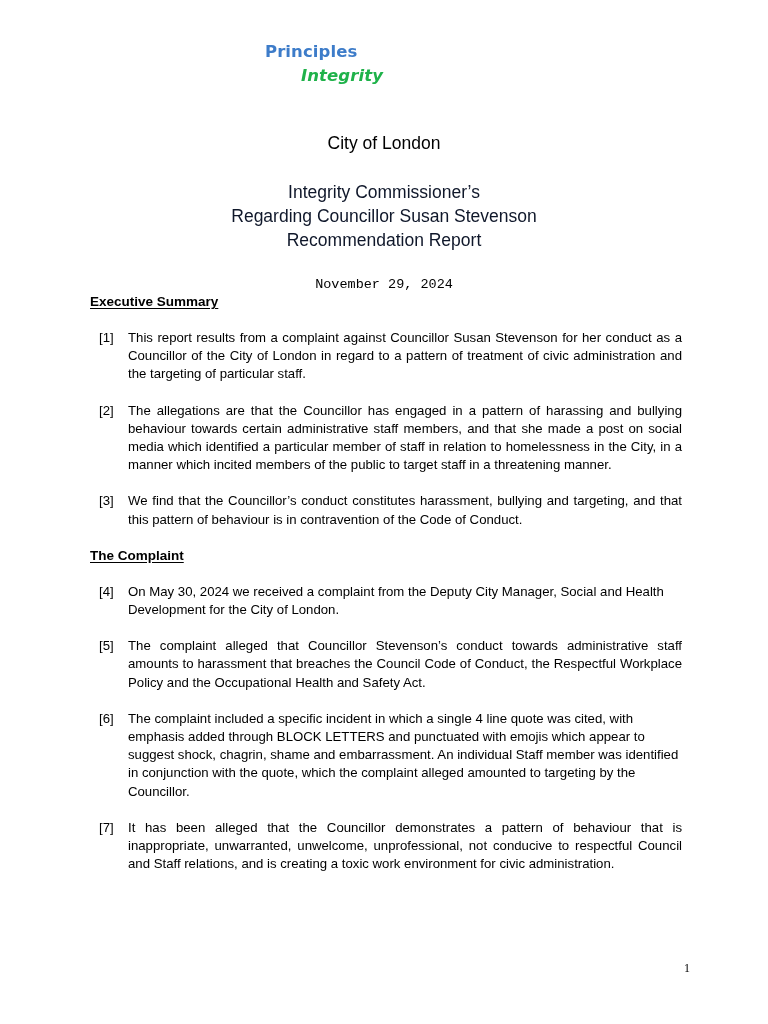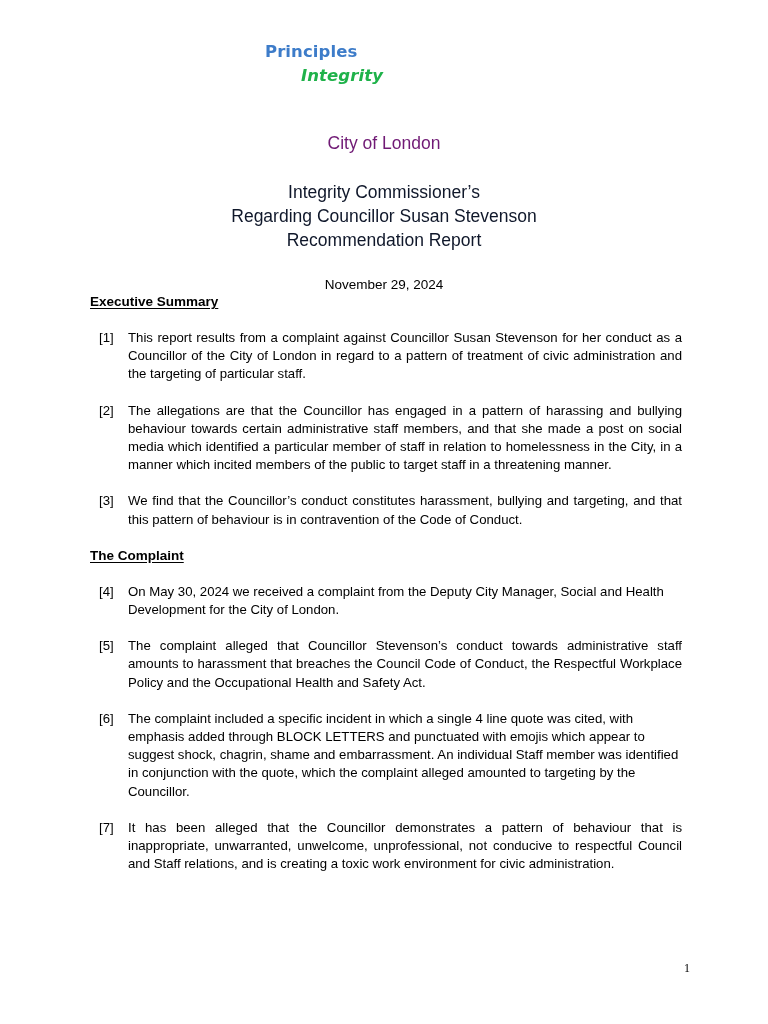--- a/index.html
+++ b/index.html
@@ -59,38 +59,39 @@
   .title-block {
     position: absolute;
     left: 90px;
     top: 132px;
     width: 588px;
     text-align: center;
   }
   .title-org {
     font-size: 17.5px;
     line-height: 22px;
-    color: #701a75;
+    color: #000000;
   }
   .title-main {
     margin-top: 26px;
     font-size: 17.5px;
     line-height: 24px;
     color: #0f172a;
   }
   .title-main .tline { display: block; }
 
   .doc-date {
     position: absolute;
     left: 90px;
     top: 276px;
     width: 588px;
     text-align: center;
     font-size: 13.5px;
     line-height: 18px;
+    font-family: Liberation Mono, monospace;
   }
 
   
   .body-area {
     position: absolute;
     left: 90px;
     top: 293px;
     width: 592px;
   }
 

